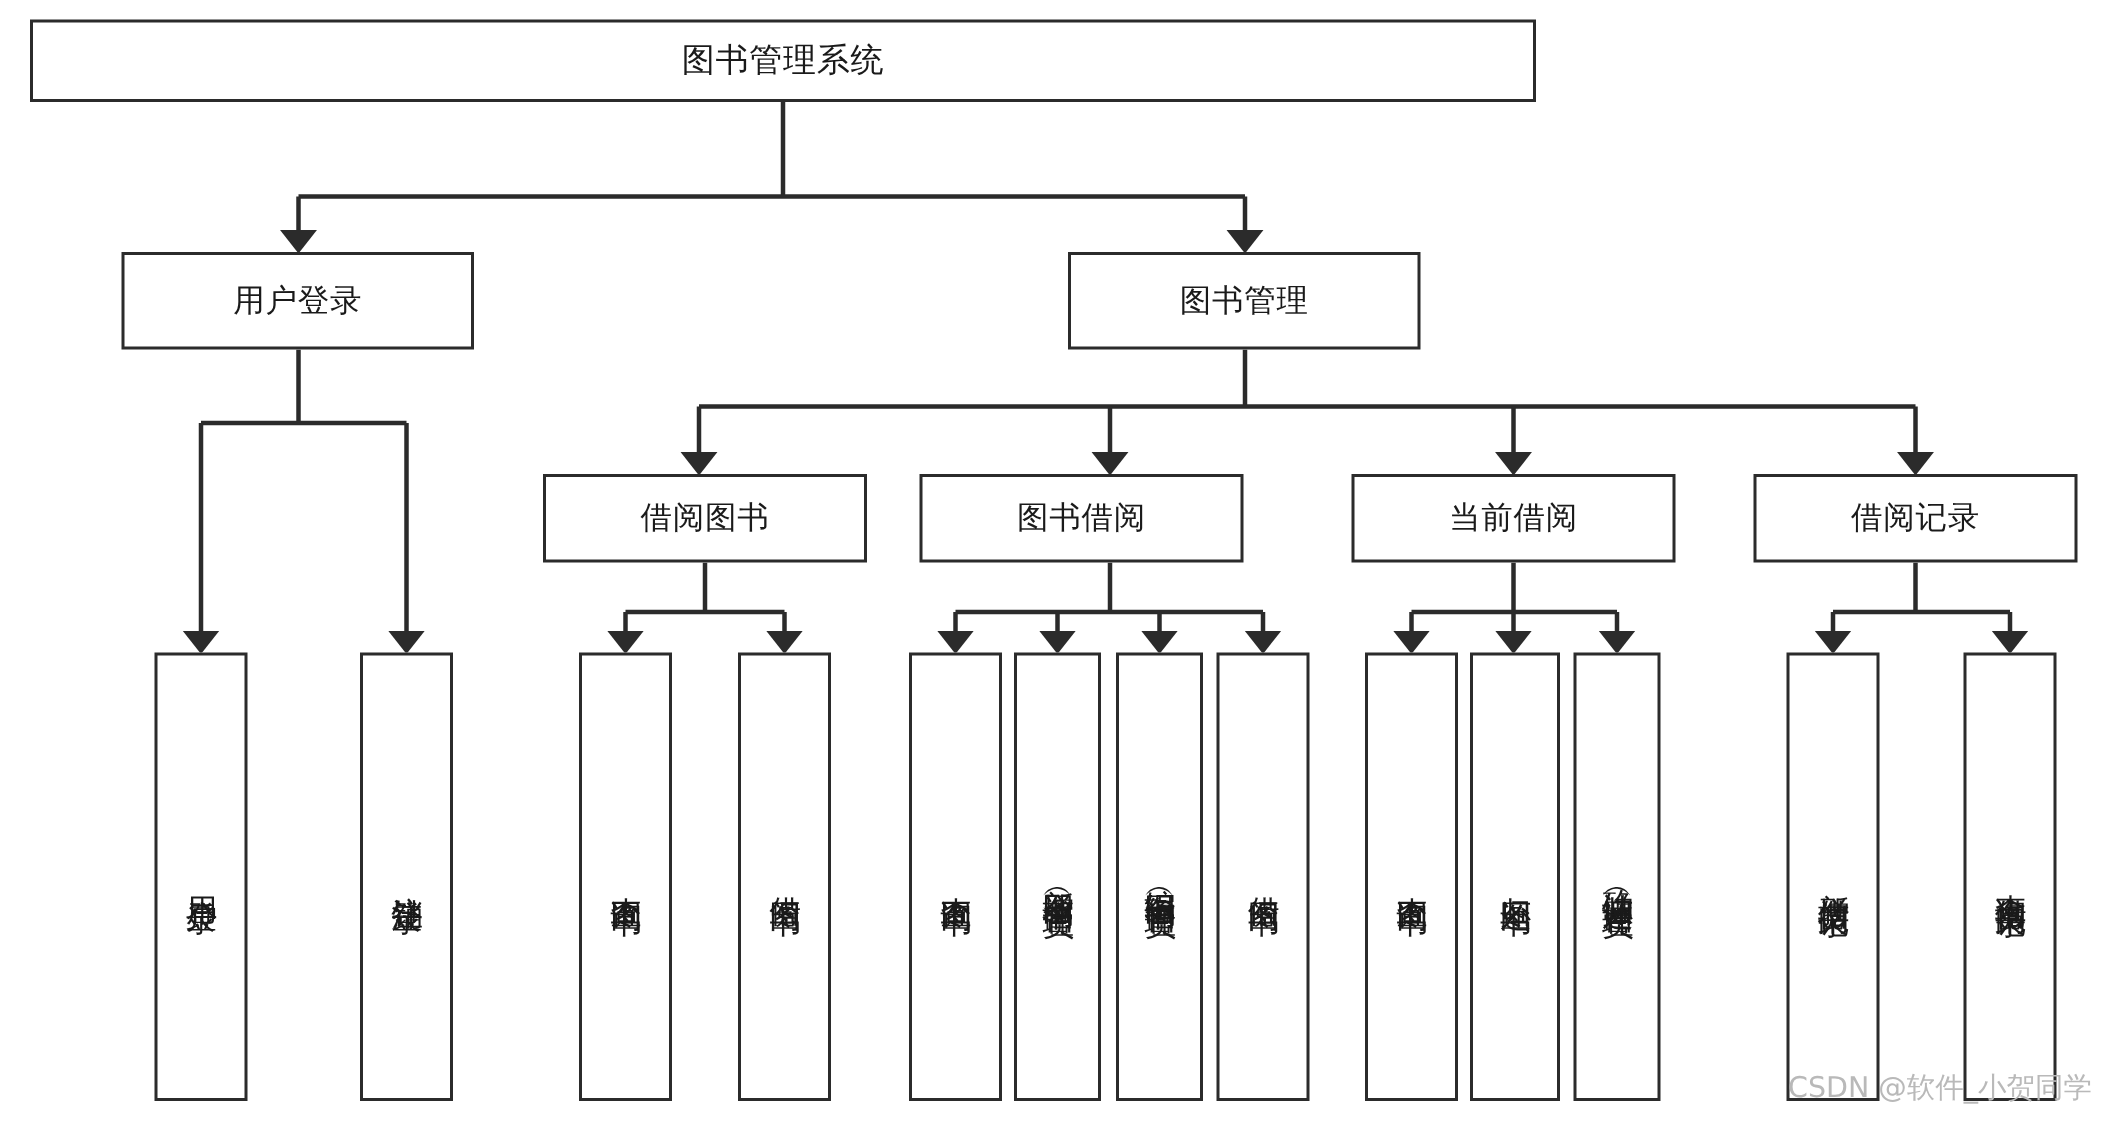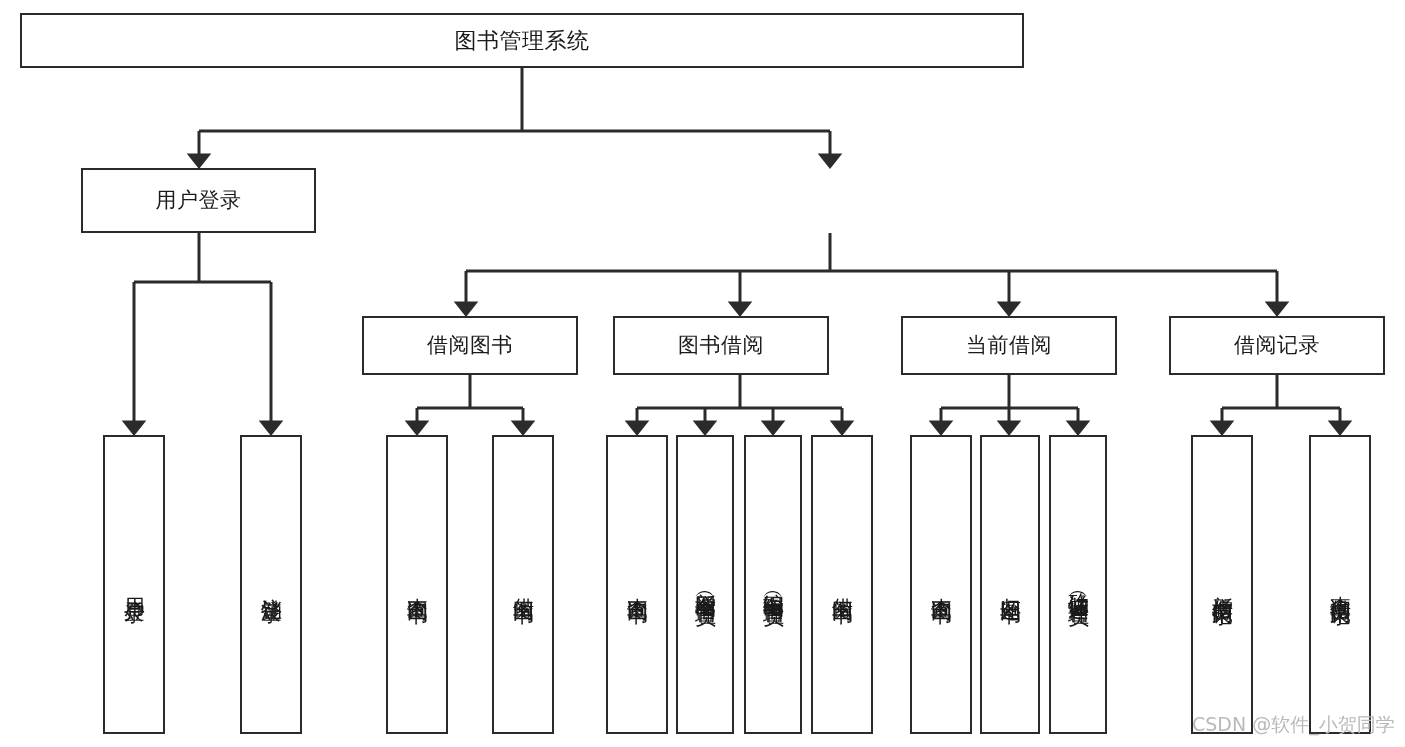--- a/index.html
+++ b/index.html
@@ -128,20 +128,23 @@
     </g>
   </svg>
 
   <div class="node root horiz" style="left:20px; top:13px; width:1004px; height:55px;">
     <span class="node-label">图书管理系统</span>
   </div>
 
   <div class="node horiz" style="left:81px; top:168px; width:235px; height:65px;">
     <span class="node-label">用户登录</span>
   </div>
+  <div class="node horiz" style="left:712px; top:168px; width:235px; height:65px;">
+    <span class="node-label">图书管理</span>
+  </div>
 
   <div class="node horiz" style="left:362px; top:316px; width:216px; height:59px;">
     <span class="node-label">借阅图书</span>
   </div>
   <div class="node horiz" style="left:613px; top:316px; width:216px; height:59px;">
     <span class="node-label">图书借阅</span>
   </div>
   <div class="node horiz" style="left:901px; top:316px; width:216px; height:59px;">
     <span class="node-label">当前借阅</span>
   </div>

